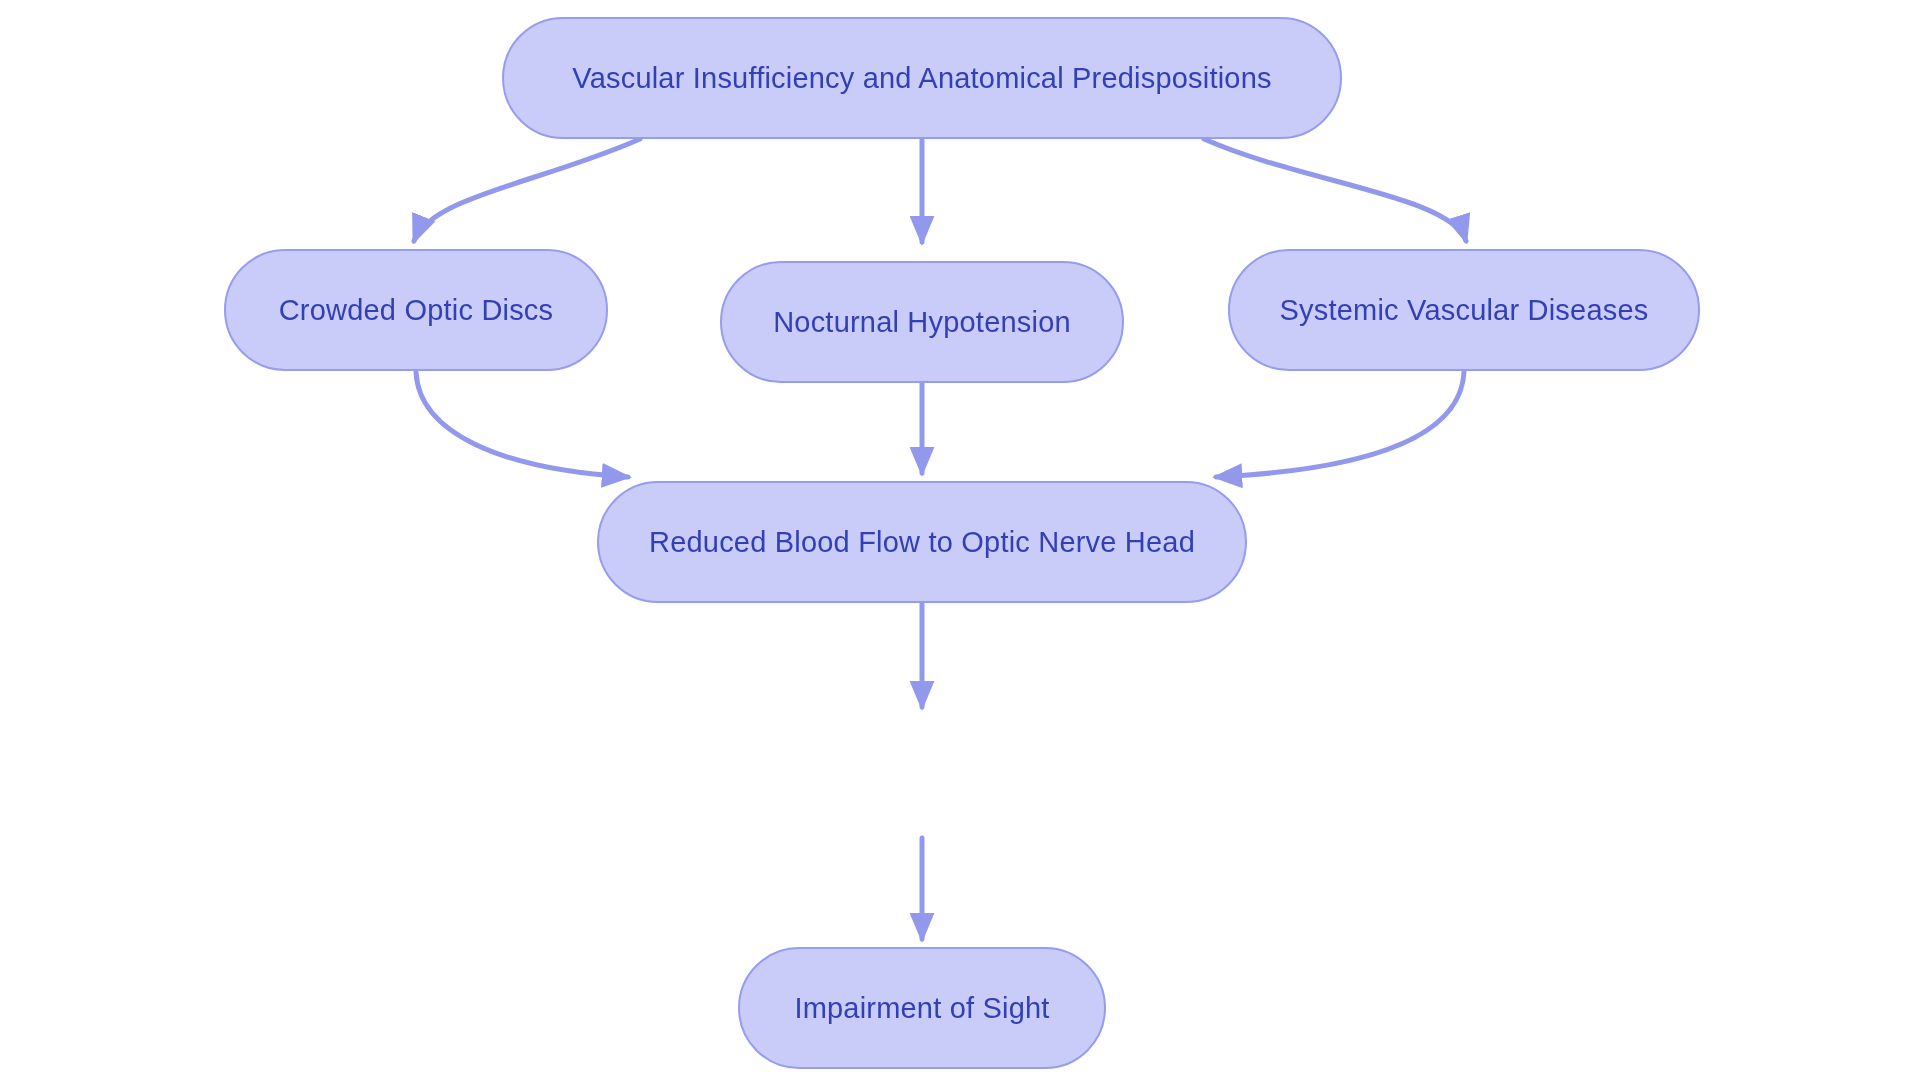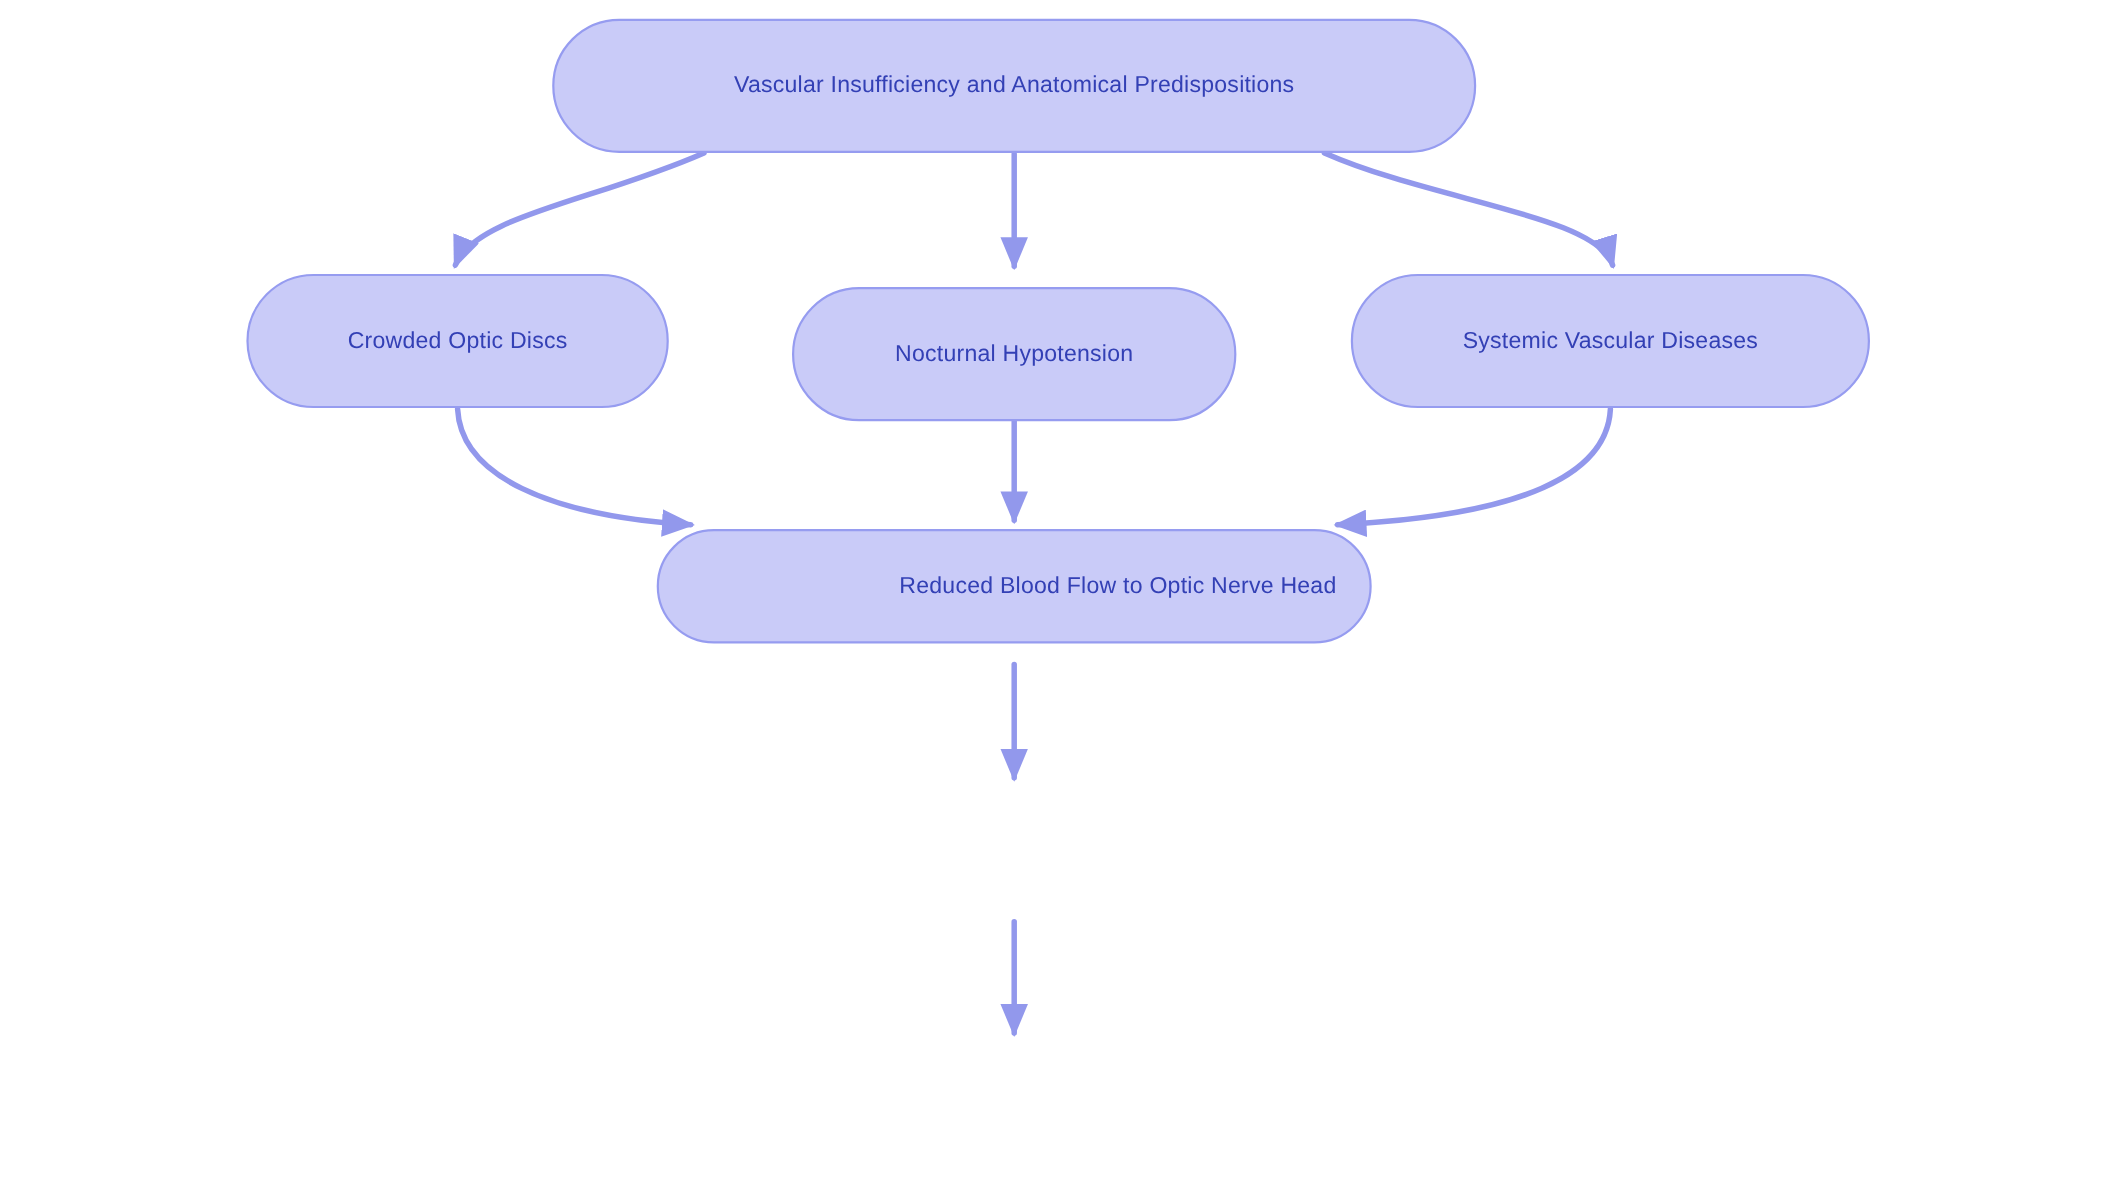--- a/index.html
+++ b/index.html
@@ -27,21 +27,21 @@
     position: absolute;
     box-sizing: border-box;
     display: flex;
     align-items: center;
     justify-content: center;
     text-align: center;
     border-radius: 61px;
     border: 2px solid #969cf0;
     background: #c9cbf8;
     color: #3340b5;
-    font-size: 21px;
+    font-size: 29px;
     letter-spacing: 0.2px;
     line-height: 1.2;
     padding: 0 30px;
     white-space: nowrap;
   }
 </style>
 </head>
 <body>
 
 <div class="canvas">
@@ -68,16 +68,19 @@
     </div>
     <div class="flow-node" style="left: 224px; top: 249px; width: 384px; height: 122px;">
       <span>Crowded Optic Discs</span>
     </div>
     <div class="flow-node" style="left: 720px; top: 249px; width: 404px; height: 122px; margin-top: 12px;">
       <span>Nocturnal Hypotension</span>
     </div>
     <div class="flow-node" style="left: 1228px; top: 249px; width: 472px; height: 122px; text-align: right;">
       <span>Systemic Vascular Diseases</span>
     </div>
-    <div class="flow-node" style="left: 597px; top: 481px; width: 650px; height: 104px; justify-content: flex-end;">
+    <div class="flow-node" style="left: 597px; top: 481px; width: 650px; height: 122px;">
       <span>Reduced Blood Flow to Optic Nerve Head</span>
+    </div>
+    <div class="flow-node" style="left: 738px; top: 947px; width: 368px; height: 122px;">
+      <span>Impairment of Sight</span>
     </div>
   </div>
 
 </body></html>

